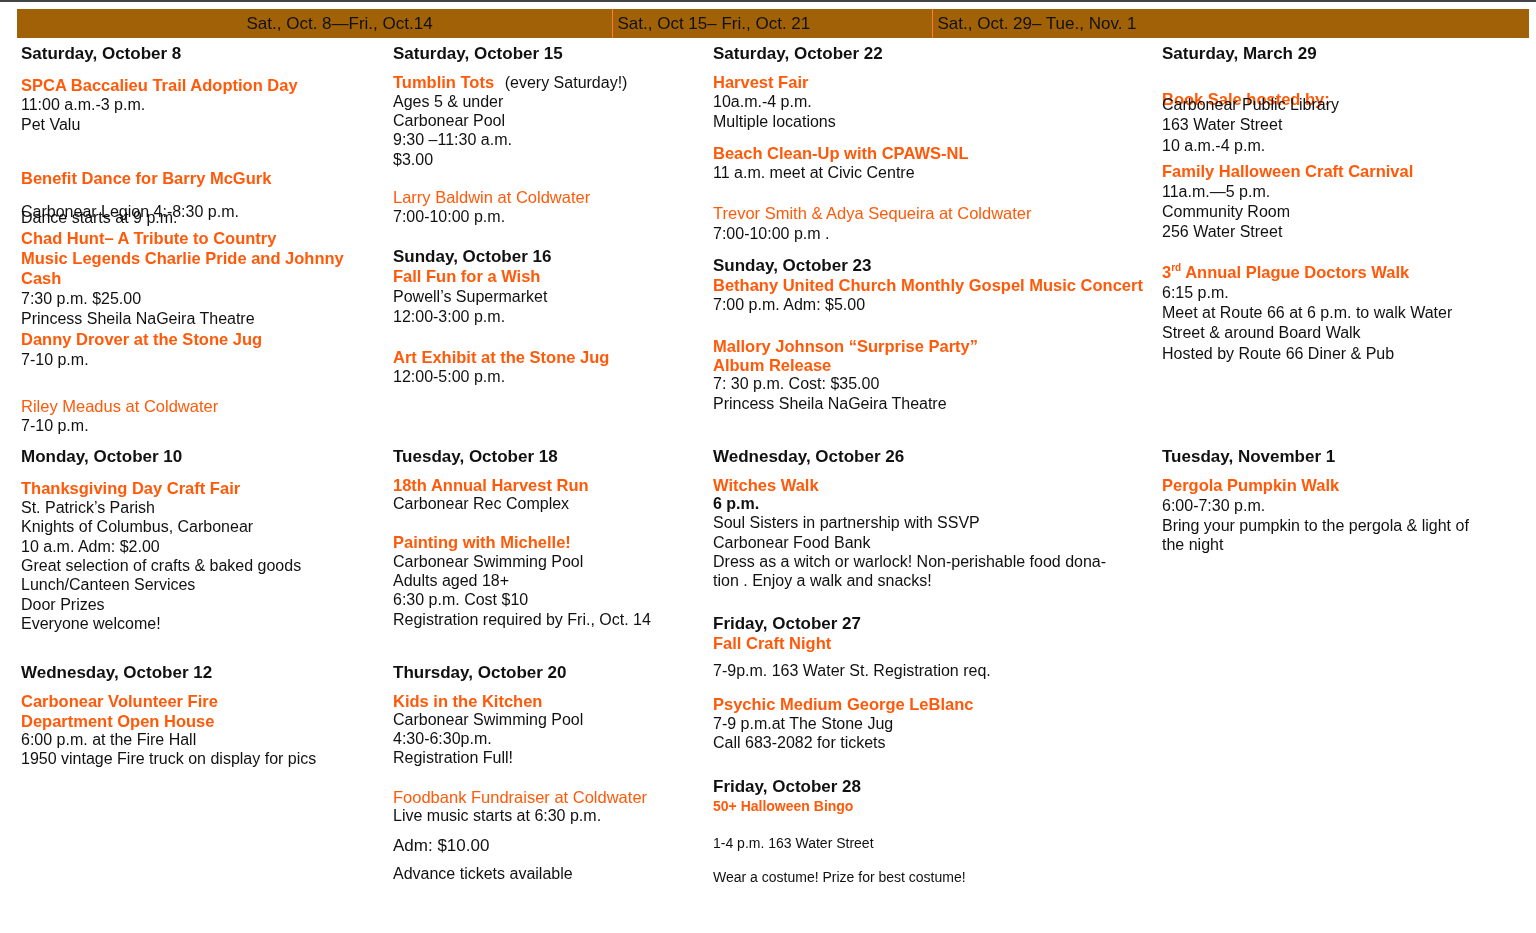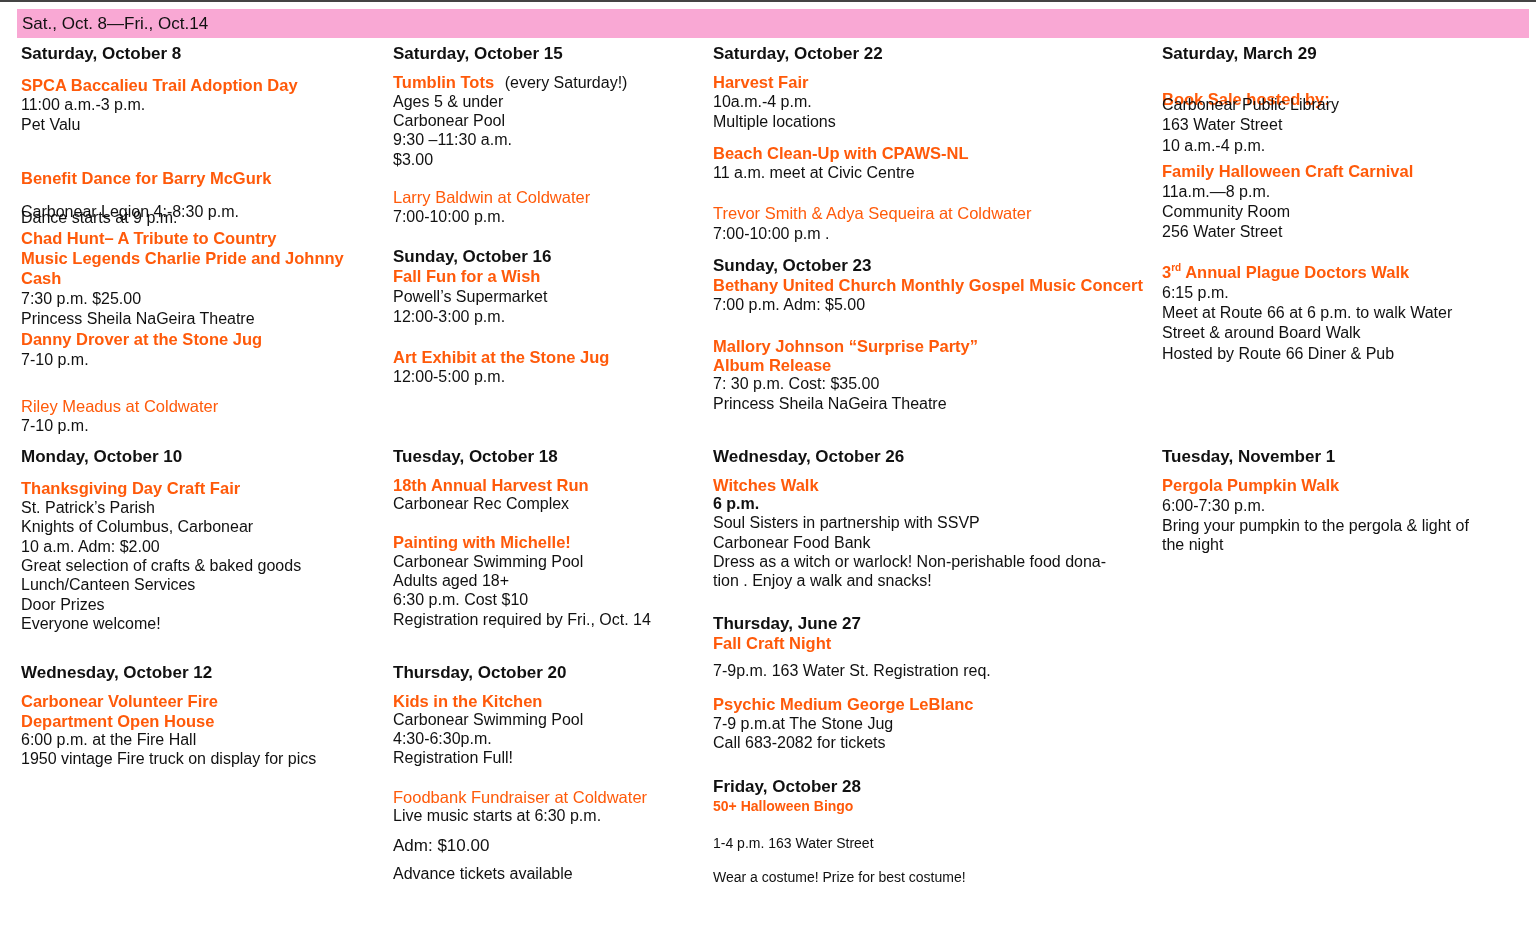--- a/index.html
+++ b/index.html
@@ -3,21 +3,21 @@
 <meta charset="utf-8">
 <style>
   html, body { margin: 0; padding: 0; background: #ffffff; }
   body {
     width: 1536px; height: 933px; position: relative; overflow: hidden;
     font-family: "Liberation Sans", sans-serif; color: #000;
   }
   .top-rule { position: absolute; left: 0; top: 0; width: 1536px; height: 2px; background: #444; }
   .header-bar {
     position: absolute; left: 17px; top: 9px; width: 1512px; height: 29px;
-    background: #f9a8d4; display: flex;
+    background: #a16207; display: flex; justify-content: center;
   }
   .header-cell {
     height: 29px; box-sizing: border-box; padding-left: 5px;
     font-size: 17px; line-height: 29px; color: #111; white-space: nowrap;
     border-right: 1px solid #ff7a33;
   }
   .header-cell:last-child { border-right: none; }
   .col { position: absolute; top: 38px; }
   .day { position: absolute; font-weight: bold; font-size: 17px; color: #111; white-space: nowrap; }
   .line { position: absolute; font-size: 16px; color: #111; white-space: nowrap; }
@@ -27,20 +27,22 @@
   .bold { font-weight: bold; }
   sup { font-size: 10px; vertical-align: 7px; }
 </style>
 </head>
 <body>
 
 <div class="top-rule"></div>
 
 <div class="header-bar">
   <div class="header-cell" style="width:371px">Sat., Oct. 8—Fri., Oct.14</div>
+  <div class="header-cell" style="width:320px">Sat., Oct 15– Fri., Oct. 21</div>
+  <div class="header-cell" style="width:372px">Sat., Oct. 29– Tue., Nov. 1</div>
 </div>
 
 <div class="col" style="left:21px;">
   <div class="day" style="top:6px">Saturday, October 8</div>
   <div>
     <div class="t" style="top:38px">SPCA Baccalieu Trail Adoption Day</div>
     <div class="line" style="top:58px">11:00 a.m.-3 p.m.</div>
     <div class="line" style="top:78px">Pet Valu</div>
   </div>
   <div>
@@ -164,21 +166,21 @@
   </div>
   <div class="day" style="top:409px">Wednesday, October 26</div>
   <div>
     <div class="t" style="top:438px">Witches Walk</div>
     <div class="line bold" style="top:457px">6 p.m.</div>
     <div class="line" style="top:476px">Soul Sisters in partnership with SSVP</div>
     <div class="line" style="top:496px">Carbonear Food Bank</div>
     <div class="line" style="top:515px">Dress as a witch or warlock! Non-perishable food dona-</div>
     <div class="line" style="top:534px">tion .  Enjoy a walk and snacks!</div>
   </div>
-  <div class="day" style="top:576px">Thursday, June 27</div>
+  <div class="day" style="top:576px">Friday, October 27</div>
   <div>
     <div class="t" style="top:596px">Fall Craft Night</div>
     <div class="line" style="top:624px">7-9p.m.      163 Water St. Registration req.</div>
   </div>
   <div>
     <div class="t" style="top:657px">Psychic Medium George LeBlanc</div>
     <div class="line" style="top:677px">7-9 p.m.at The Stone Jug</div>
     <div class="line" style="top:696px">Call 683-2082 for tickets</div>
   </div>
   <div class="day" style="top:739px">Friday, October 28</div>
@@ -192,21 +194,21 @@
 <div class="col" style="left:1162px;">
   <div class="day" style="top:6px">Saturday, March 29</div>
   <div>
     <div class="t" style="top:52px">Book Sale hosted by:</div>
     <div class="line" style="top:58px">Carbonear Public Library</div>
     <div class="line" style="top:78px">163 Water Street</div>
     <div class="line" style="top:99px">10 a.m.-4 p.m.</div>
   </div>
   <div>
     <div class="t" style="top:124px">Family Halloween Craft Carnival</div>
-    <div class="line" style="top:145px">11a.m.—8 p.m.</div>
+    <div class="line" style="top:145px">11a.m.—5 p.m.</div>
     <div class="line" style="top:165px">Community Room</div>
     <div class="line" style="top:185px">256 Water Street</div>
   </div>
   <div>
     <div class="t" style="top:224px"><span>3</span><sup>rd</sup><span> Annual Plague Doctors Walk</span></div>
     <div class="line" style="top:246px">6:15 p.m.</div>
     <div class="line" style="top:266px">Meet at Route 66 at 6 p.m. to walk Water</div>
     <div class="line" style="top:286px">Street &amp; around Board Walk</div>
     <div class="line" style="top:307px">Hosted by Route 66 Diner &amp; Pub</div>
   </div>

